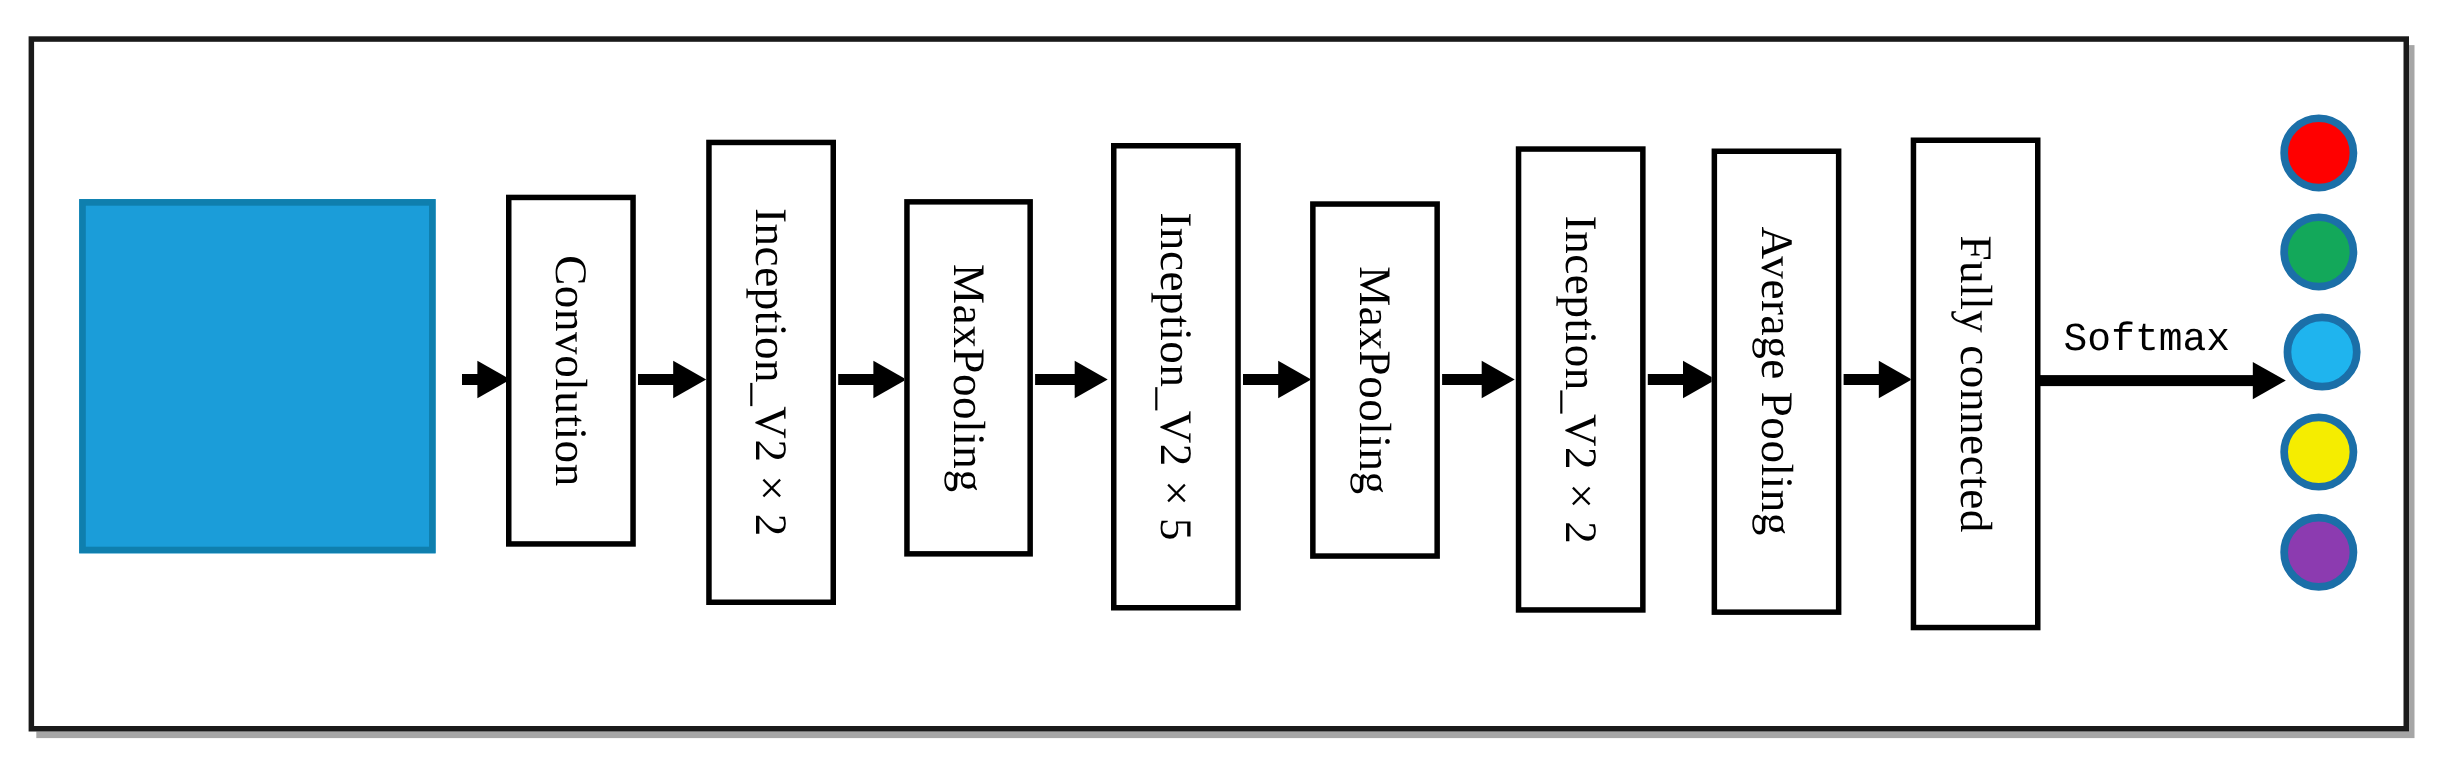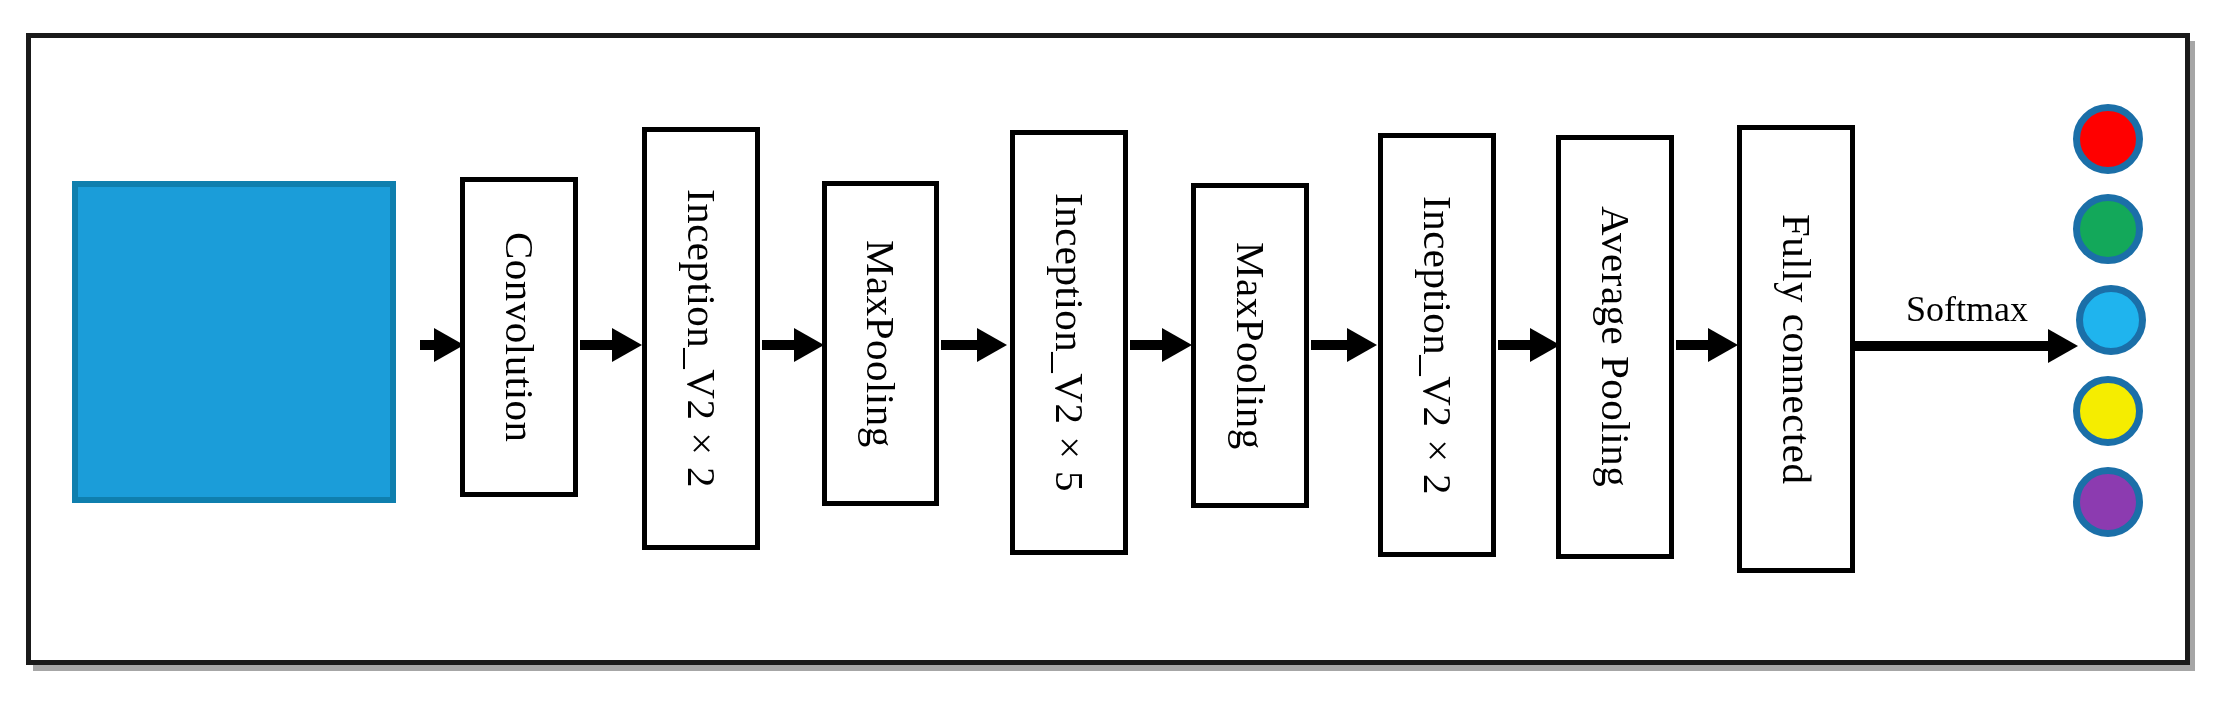--- a/index.html
+++ b/index.html
@@ -73,25 +73,24 @@
     top: -17px;
     width: 0;
     height: 0;
     border-top: 17px solid transparent;
     border-bottom: 17px solid transparent;
     border-left: 30px solid #000000;
   }
   
   #softmax-label {
     position: absolute;
-    font-family: Liberation Serif, serif;
+    font-family: Liberation Mono, monospace;
     font-size: 36px;
     color: #000000;
     white-space: nowrap;
-    margin-left: 30px;
   }
   
   .out-circle {
     position: absolute;
     box-sizing: border-box;
     border-radius: 50%;
     border: 7px solid #1b6fa8;
   }
 </style>
 </head>

